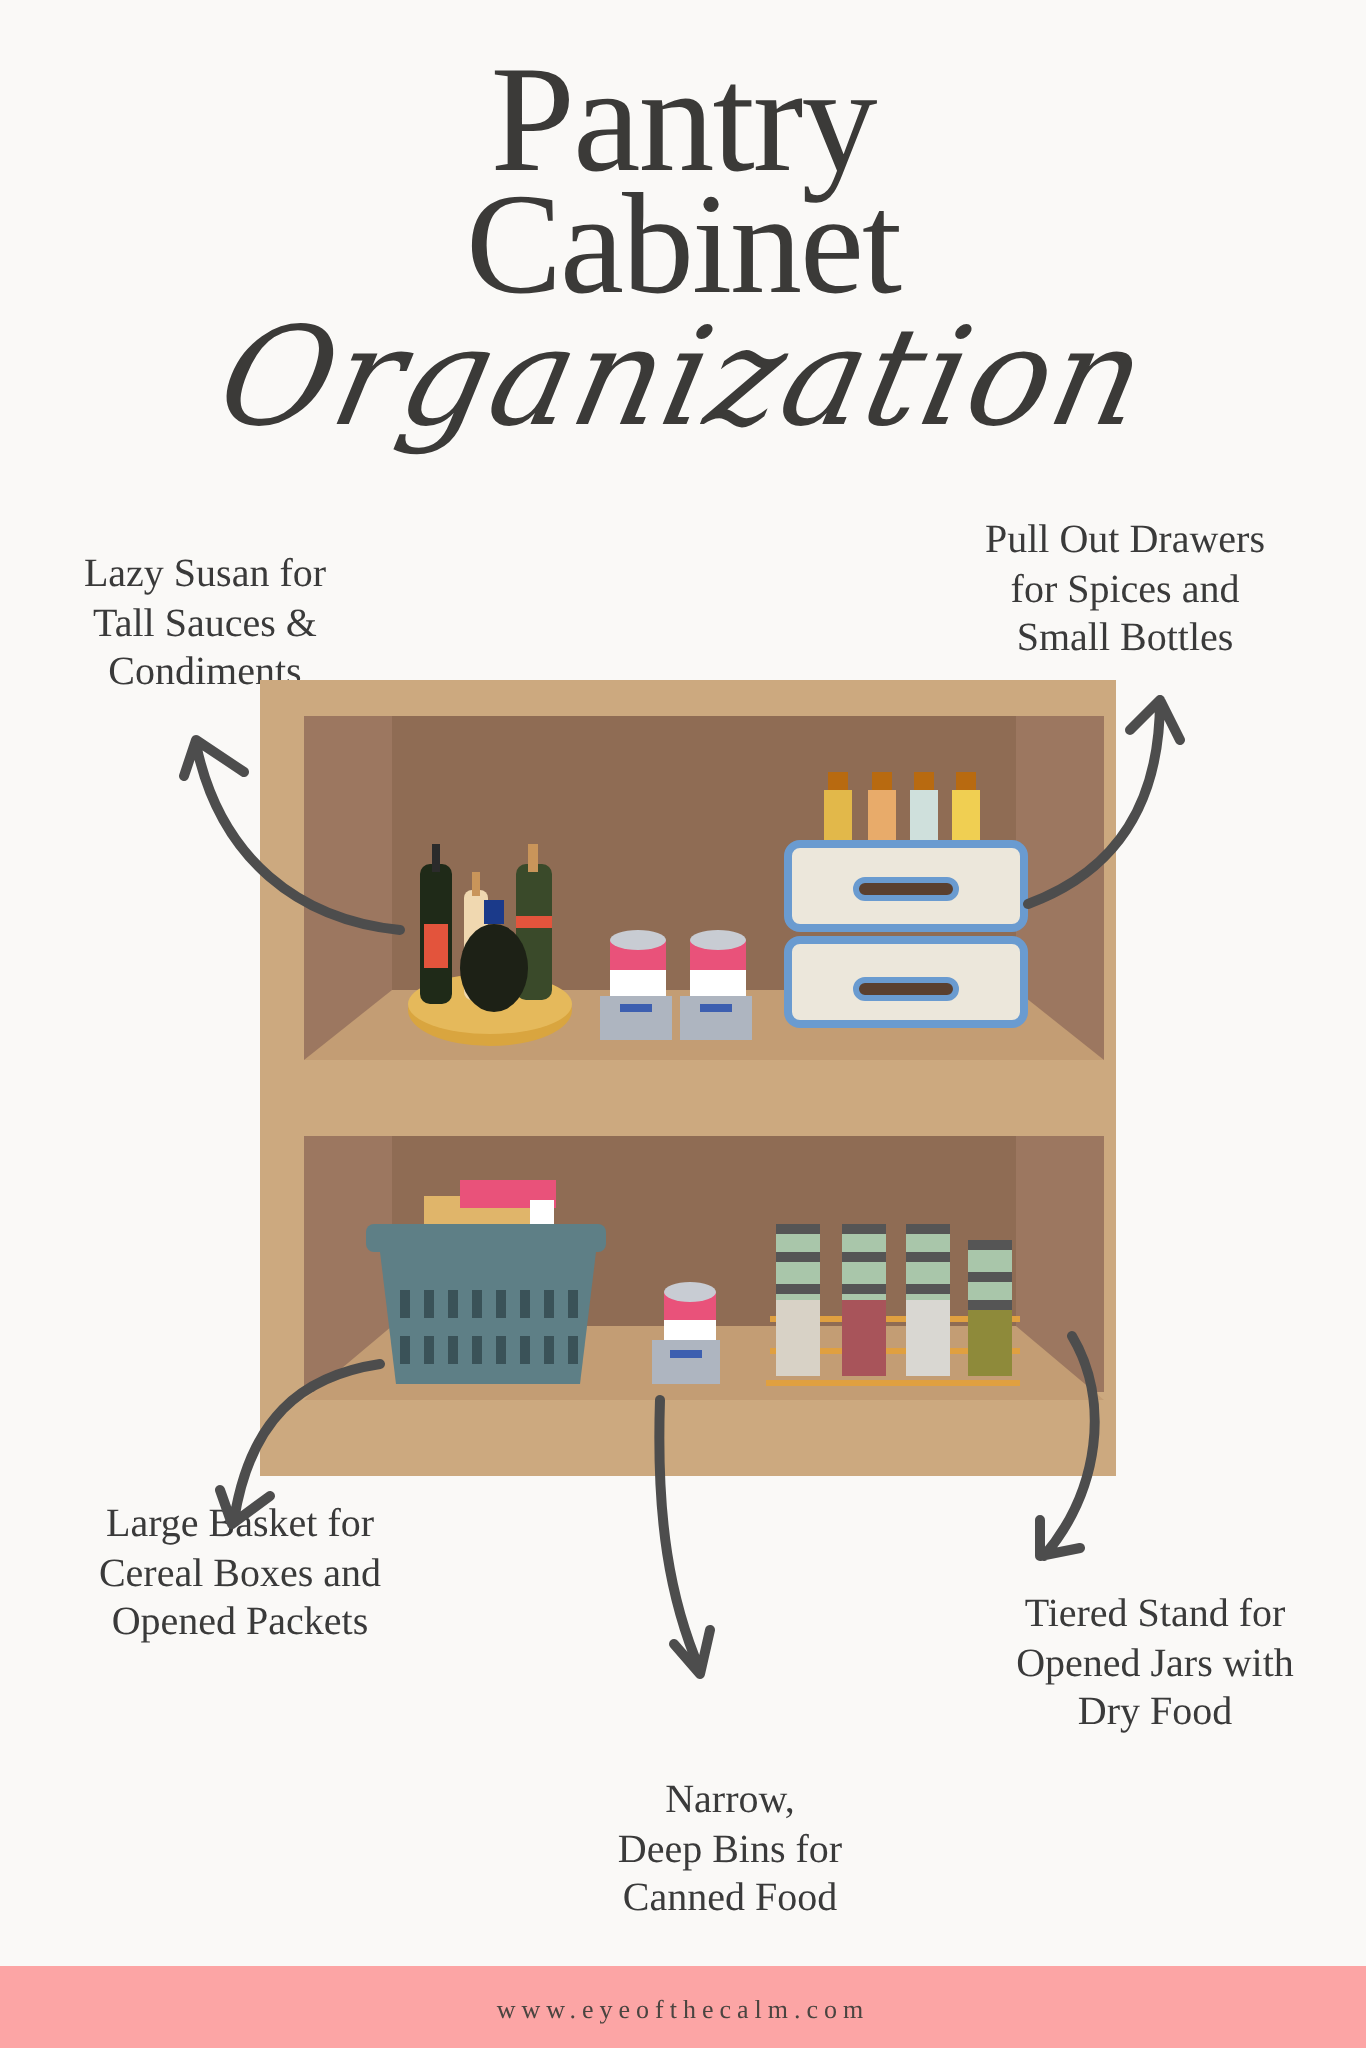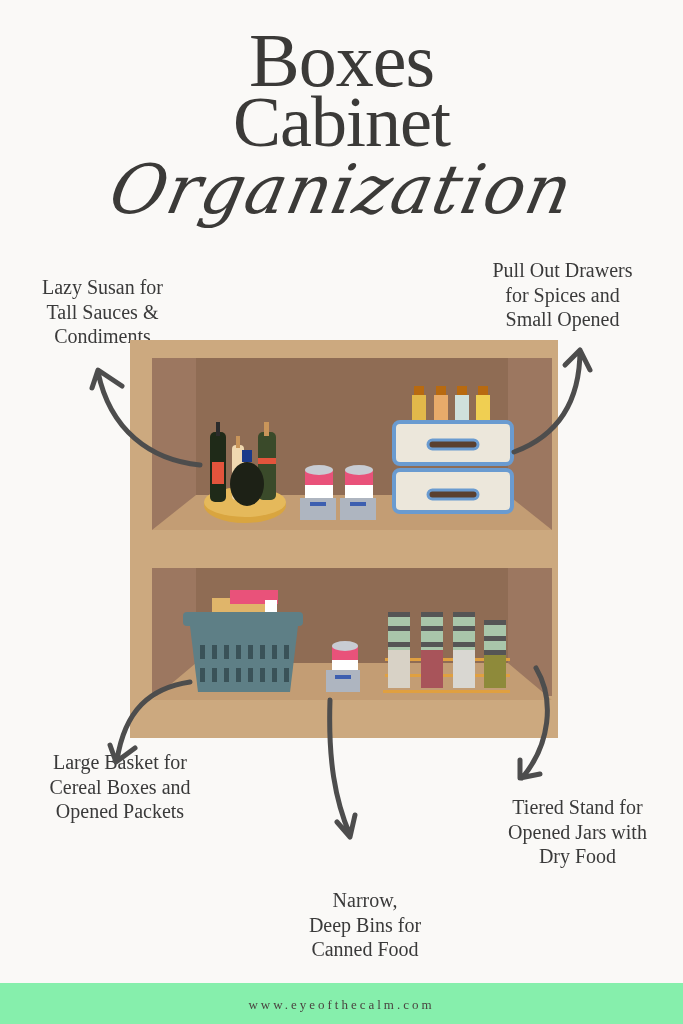--- a/index.html
+++ b/index.html
@@ -2,37 +2,37 @@
 <html><head>
 <meta charset="utf-8">
 <style>
   html,body{margin:0;padding:0;}
   body{width:683px;height:1024px;background:#faf9f7;position:relative;overflow:hidden;font-family:"DejaVu Serif",serif;color:#3a3a3a;}
   .title{position:absolute;left:0;width:683px;text-align:center;font-family:"Liberation Serif",serif;color:#3b3a38;}
   .t1{top:20px;font-size:76px;line-height:80px;letter-spacing:-1px;}
   .t2{top:82px;font-size:72px;line-height:80px;letter-spacing:-1px;}
   .t3{top:150px;font-size:68px;line-height:80px;font-style:italic;font-family:"DejaVu Serif",serif;font-weight:normal;letter-spacing:1px;transform:skewX(-12deg);}
   .label{position:absolute;text-align:center;font-family:"Liberation Serif",serif;font-size:20px;line-height:24.5px;color:#3a3a3a;white-space:pre-line;}
-  .footer{position:absolute;left:0;top:983px;width:683px;height:41px;background:#86efac;}
+  .footer{position:absolute;left:0;top:983px;width:683px;height:41px;background:#fca5a5;}
   .footer span{display:block;text-align:center;line-height:44px;font-family:"Liberation Serif",serif;font-size:13px;letter-spacing:3px;color:#4a4440;}
   svg{position:absolute;left:0;top:0;}
 </style>
 </head>
 <body>
 
-<div class="title t1">Boxes</div>
+<div class="title t1">Pantry</div>
 <div class="title t2">Cabinet</div>
 <div class="title t3">Organization</div>
 
 <div class="label" style="left:10px;top:258px;width:185px;margin-top:17px;">Lazy Susan for
 Tall Sauces &amp;
 Condiments</div>
 <div class="label" style="left:470px;top:258px;width:185px;">Pull Out Drawers
 for Spices and
-Small Opened</div>
+Small Bottles</div>
 <div class="label" style="left:25px;top:750px;width:190px;">Large Basket for
 Cereal Boxes and
 Opened Packets</div>
 <div class="label" style="left:280px;top:888px;width:170px;">Narrow,
 Deep Bins for
 Canned Food</div>
 <div class="label" style="left:485px;top:795px;width:185px;">Tiered Stand for
 Opened Jars with
 Dry Food</div>
 

